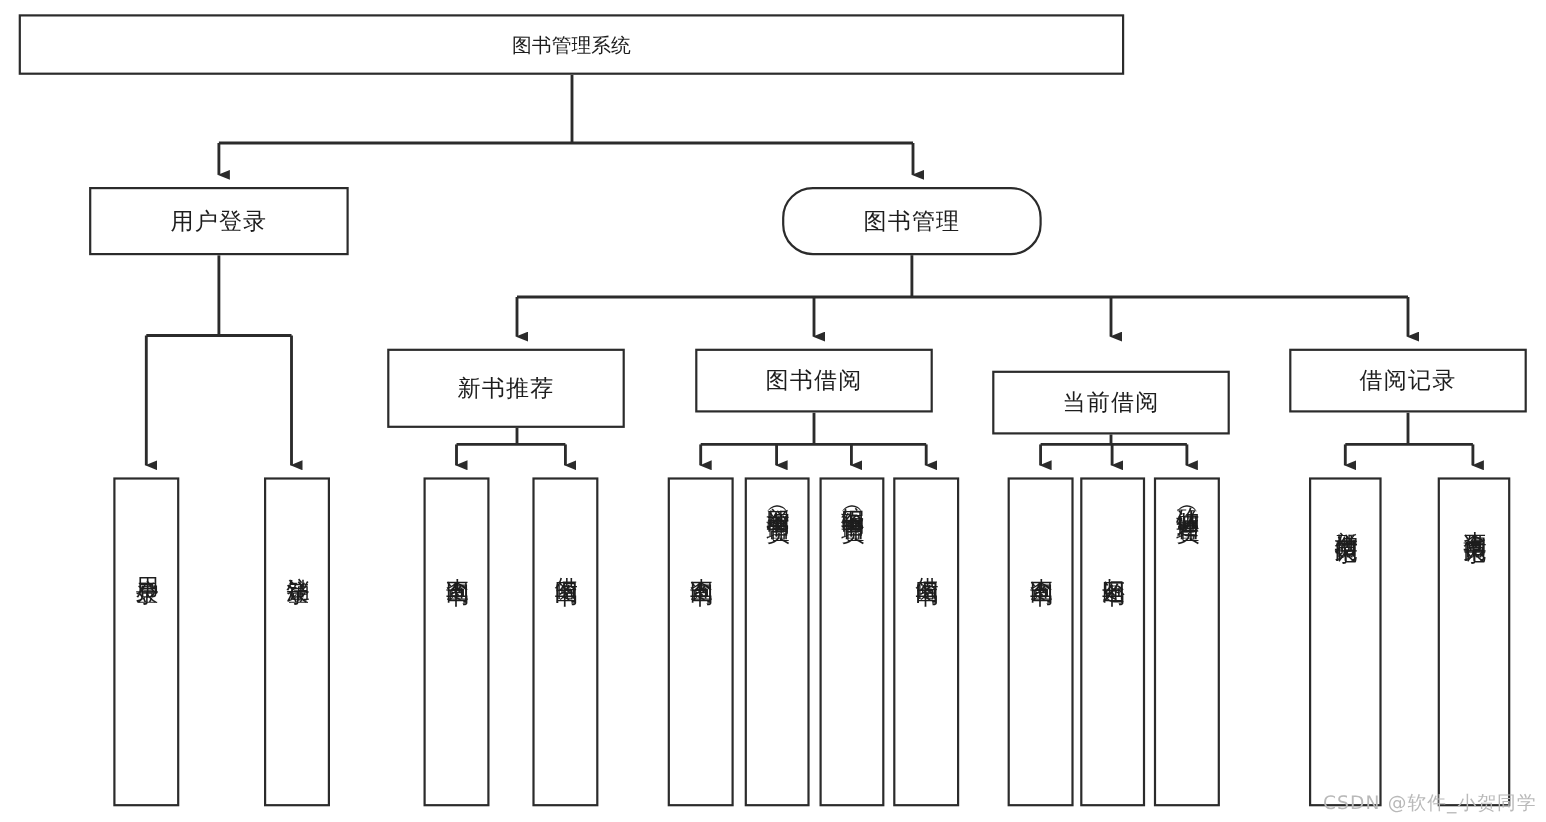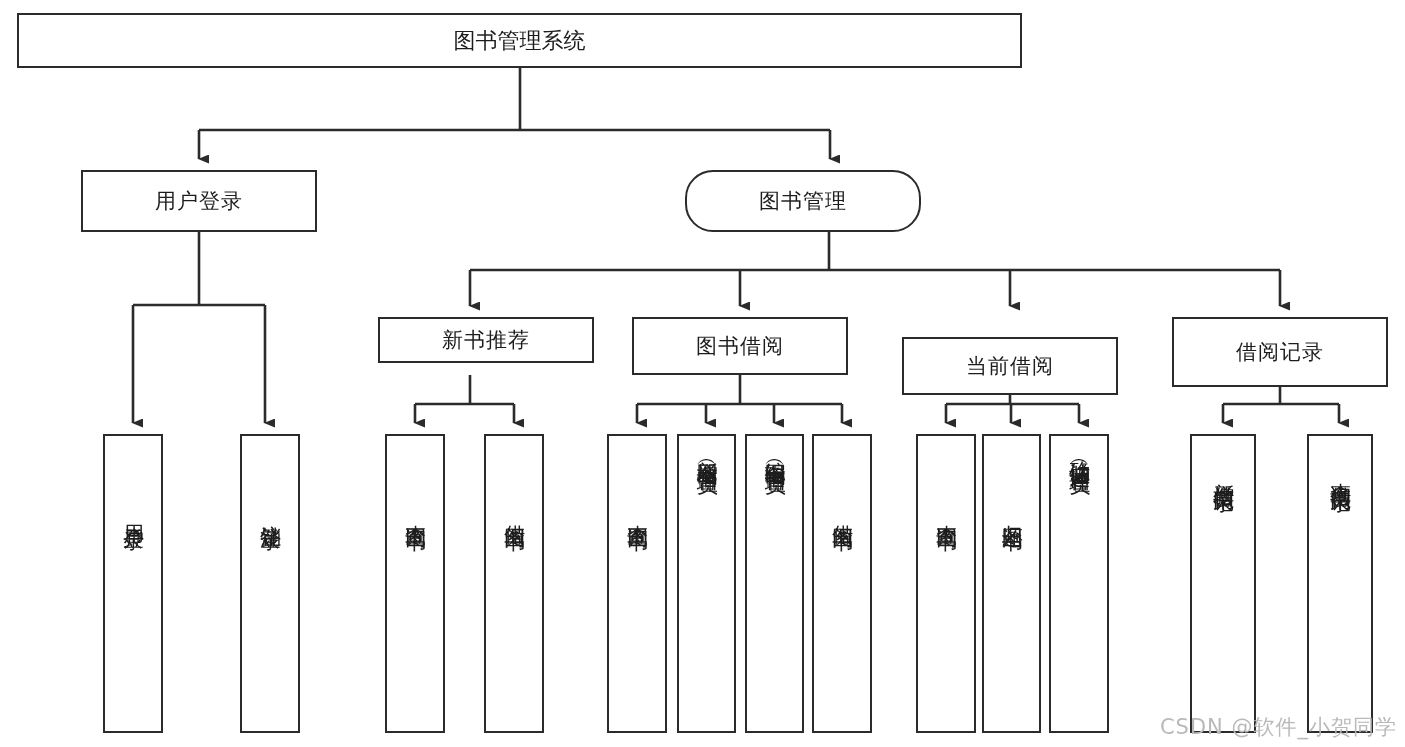--- a/index.html
+++ b/index.html
@@ -29,21 +29,21 @@
     align-items:center;
     justify-content:center;
     color:#1d1d1d;
   }
   .node.h{
     font-size:21px;
     letter-spacing:1px;
     line-height:1;
   }
   .node.root{
-    font-size:22px;
+    font-size:18px;
   }
   .node.leaf{
     align-items:flex-start;
     justify-content:center;
     padding-top:6px;
   }
   .vlabel{
     writing-mode:vertical-rl;
     text-orientation:upright;
     font-size:21px;
@@ -52,21 +52,21 @@
     color:#1d1d1d;
     white-space:nowrap;
   }
   .leaf-short .vlabel{ margin-top:66px; }
   .leaf-med   .vlabel{ margin-top:24px; }
   .leaf-long  .vlabel{ margin-top:2px; }
   .watermark{
     position:absolute;
     right:8px;
     bottom:6px;
-    font-size:21px;
+    font-size:17px;
     color:#b9b9b9;
     letter-spacing:1px;
     white-space:nowrap;
     user-select:none;
   }
 </style>
 </head>
 <body>
 
 <div id="canvas">
@@ -122,34 +122,34 @@
     </g>
   </svg>
 
   <div class="node root" style="left:17px;top:13px;width:1005px;height:55px;">
     <span>图书管理系统</span>
   </div>
 
   <div class="node h" style="left:81px;top:170px;width:236px;height:62px;">
     <span>用户登录</span>
   </div>
-  <div class="node h" style="left:685px;top:170px;width:236px;height:62px;border-radius:28px;">
+  <div class="node h" style="left:711px;top:170px;width:236px;height:62px;border-radius:28px;">
     <span>图书管理</span>
   </div>
 
-  <div class="node h" style="left:378px;top:317px;width:216px;height:46px;">
+  <div class="node h" style="left:352px;top:317px;width:216px;height:72px;">
     <span>新书推荐</span>
   </div>
   <div class="node h" style="left:632px;top:317px;width:216px;height:58px;font-family:Liberation Serif, serif;">
     <span>图书借阅</span>
   </div>
   <div class="node h" style="left:902px;top:317px;width:216px;height:58px;margin-top:20px;">
     <span>当前借阅</span>
   </div>
-  <div class="node h" style="left:1172px;top:317px;width:216px;height:70px;">
+  <div class="node h" style="left:1172px;top:317px;width:216px;height:58px;">
     <span>借阅记录</span>
   </div>
 
   <div class="node leaf leaf-short" style="left:103px;top:434px;width:60px;height:299px;">
     <span class="vlabel">用户登录</span>
   </div>
   <div class="node leaf leaf-short" style="left:240px;top:434px;width:60px;height:299px;">
     <span class="vlabel">注销登录</span>
   </div>
 

